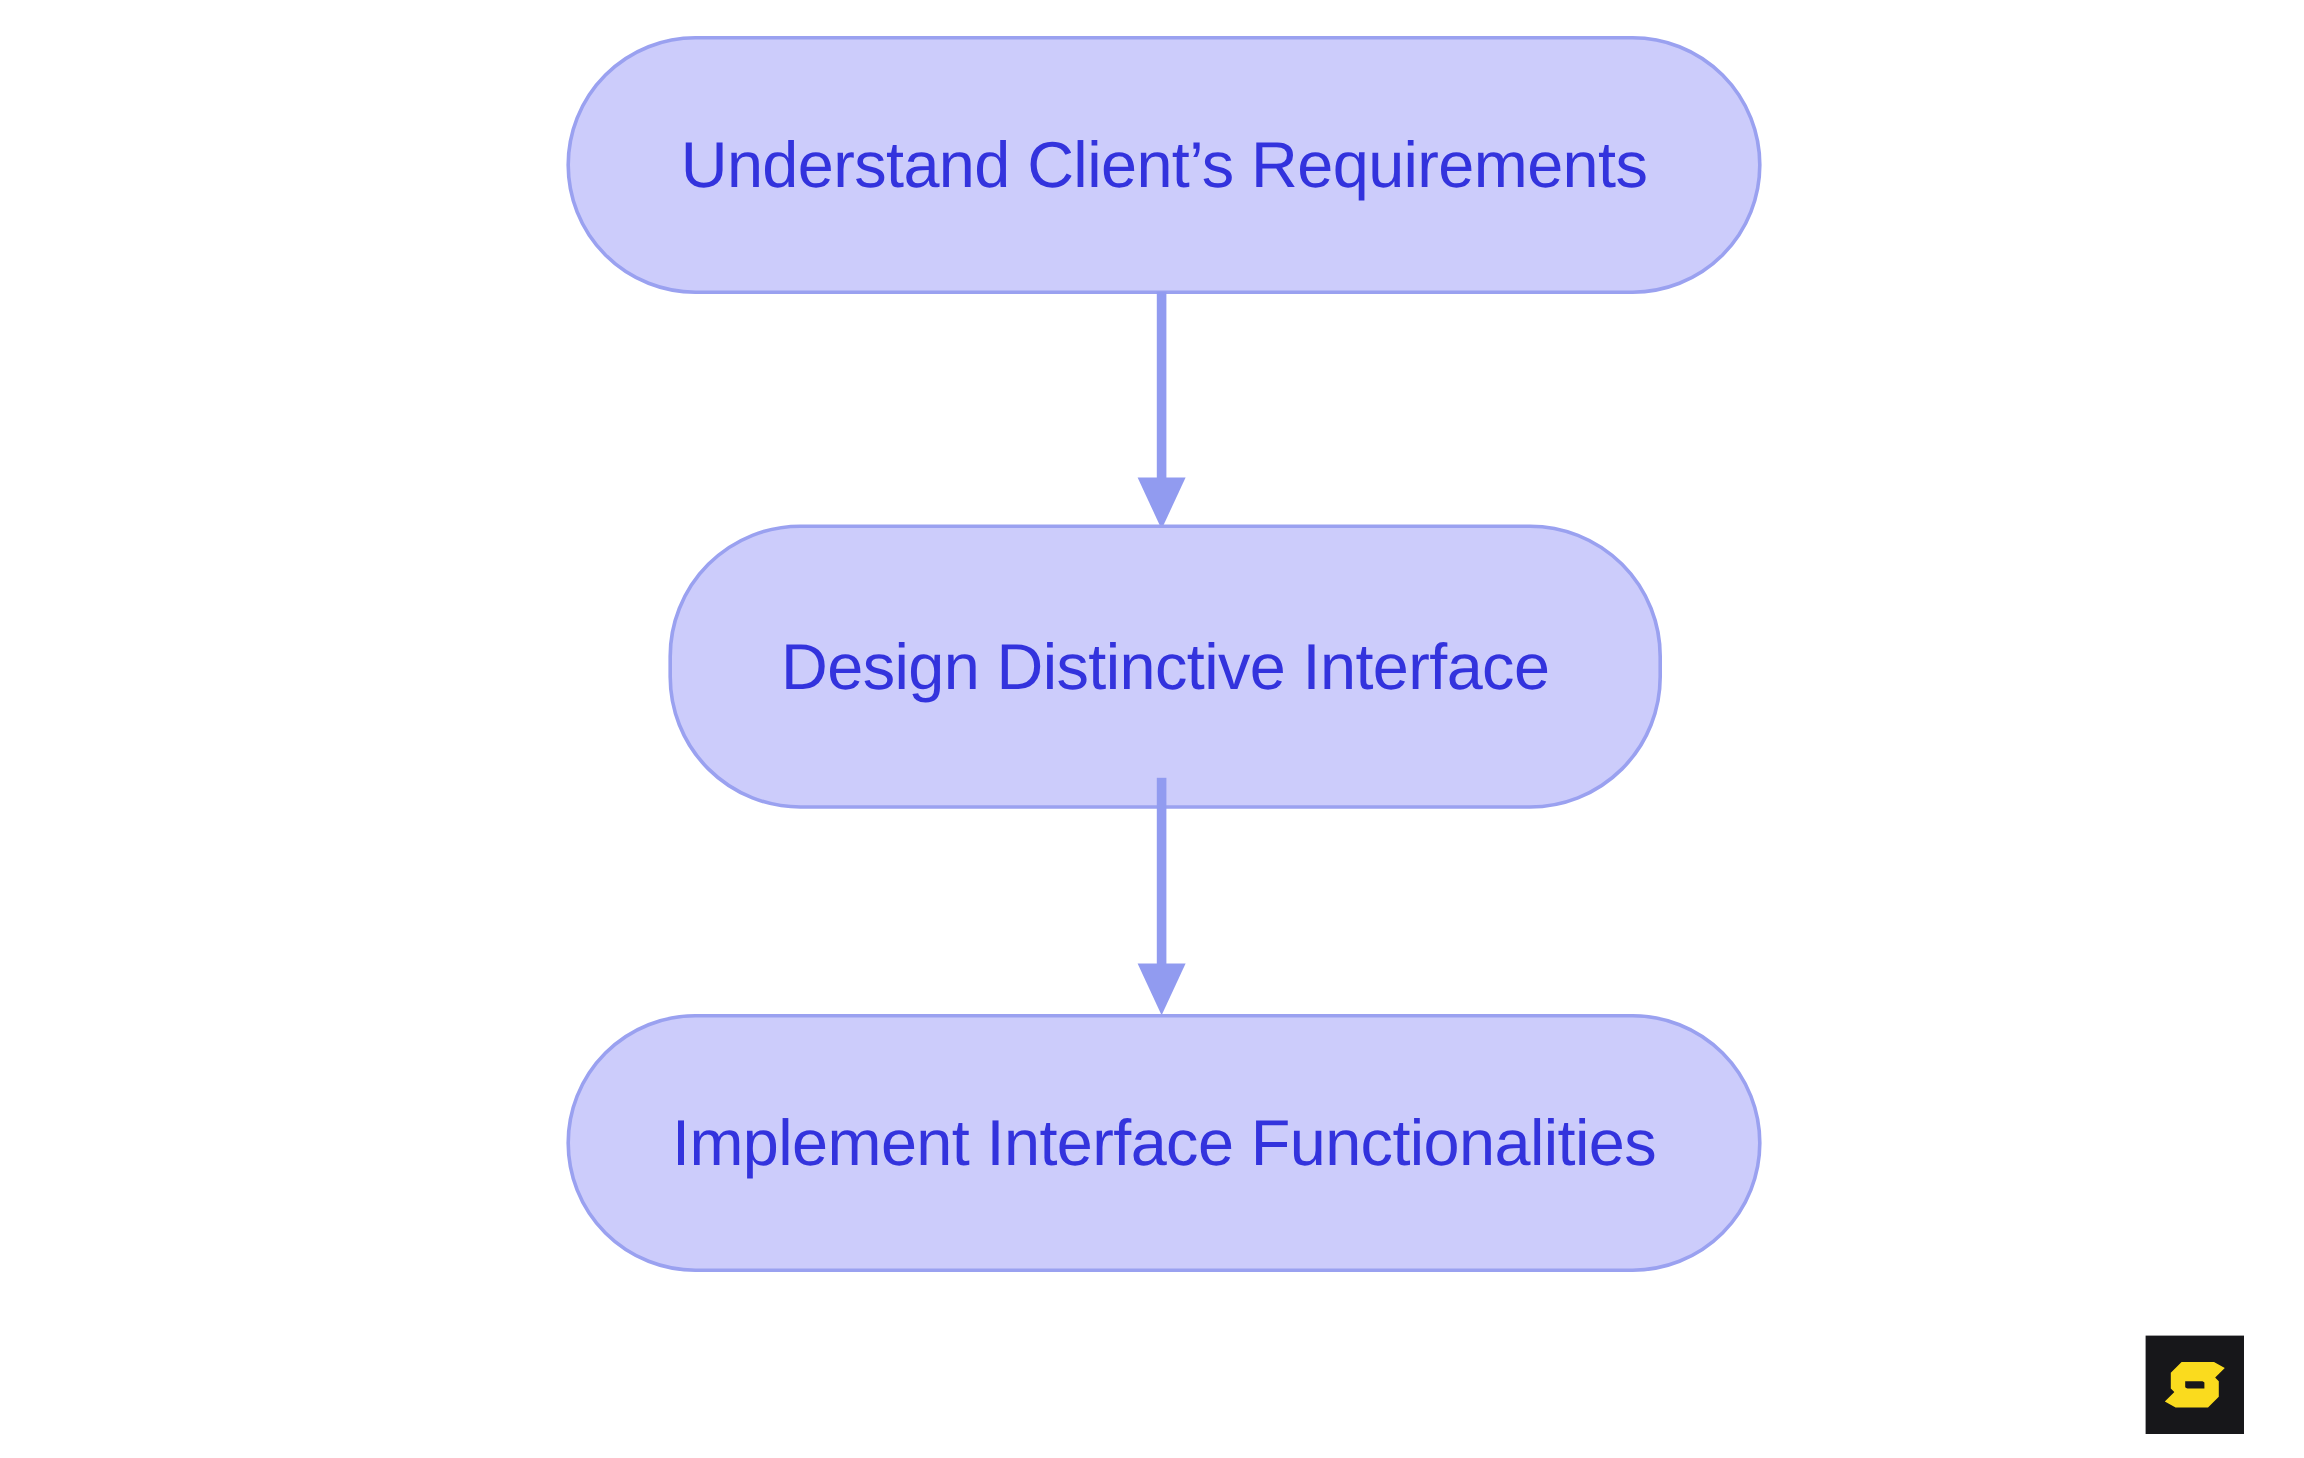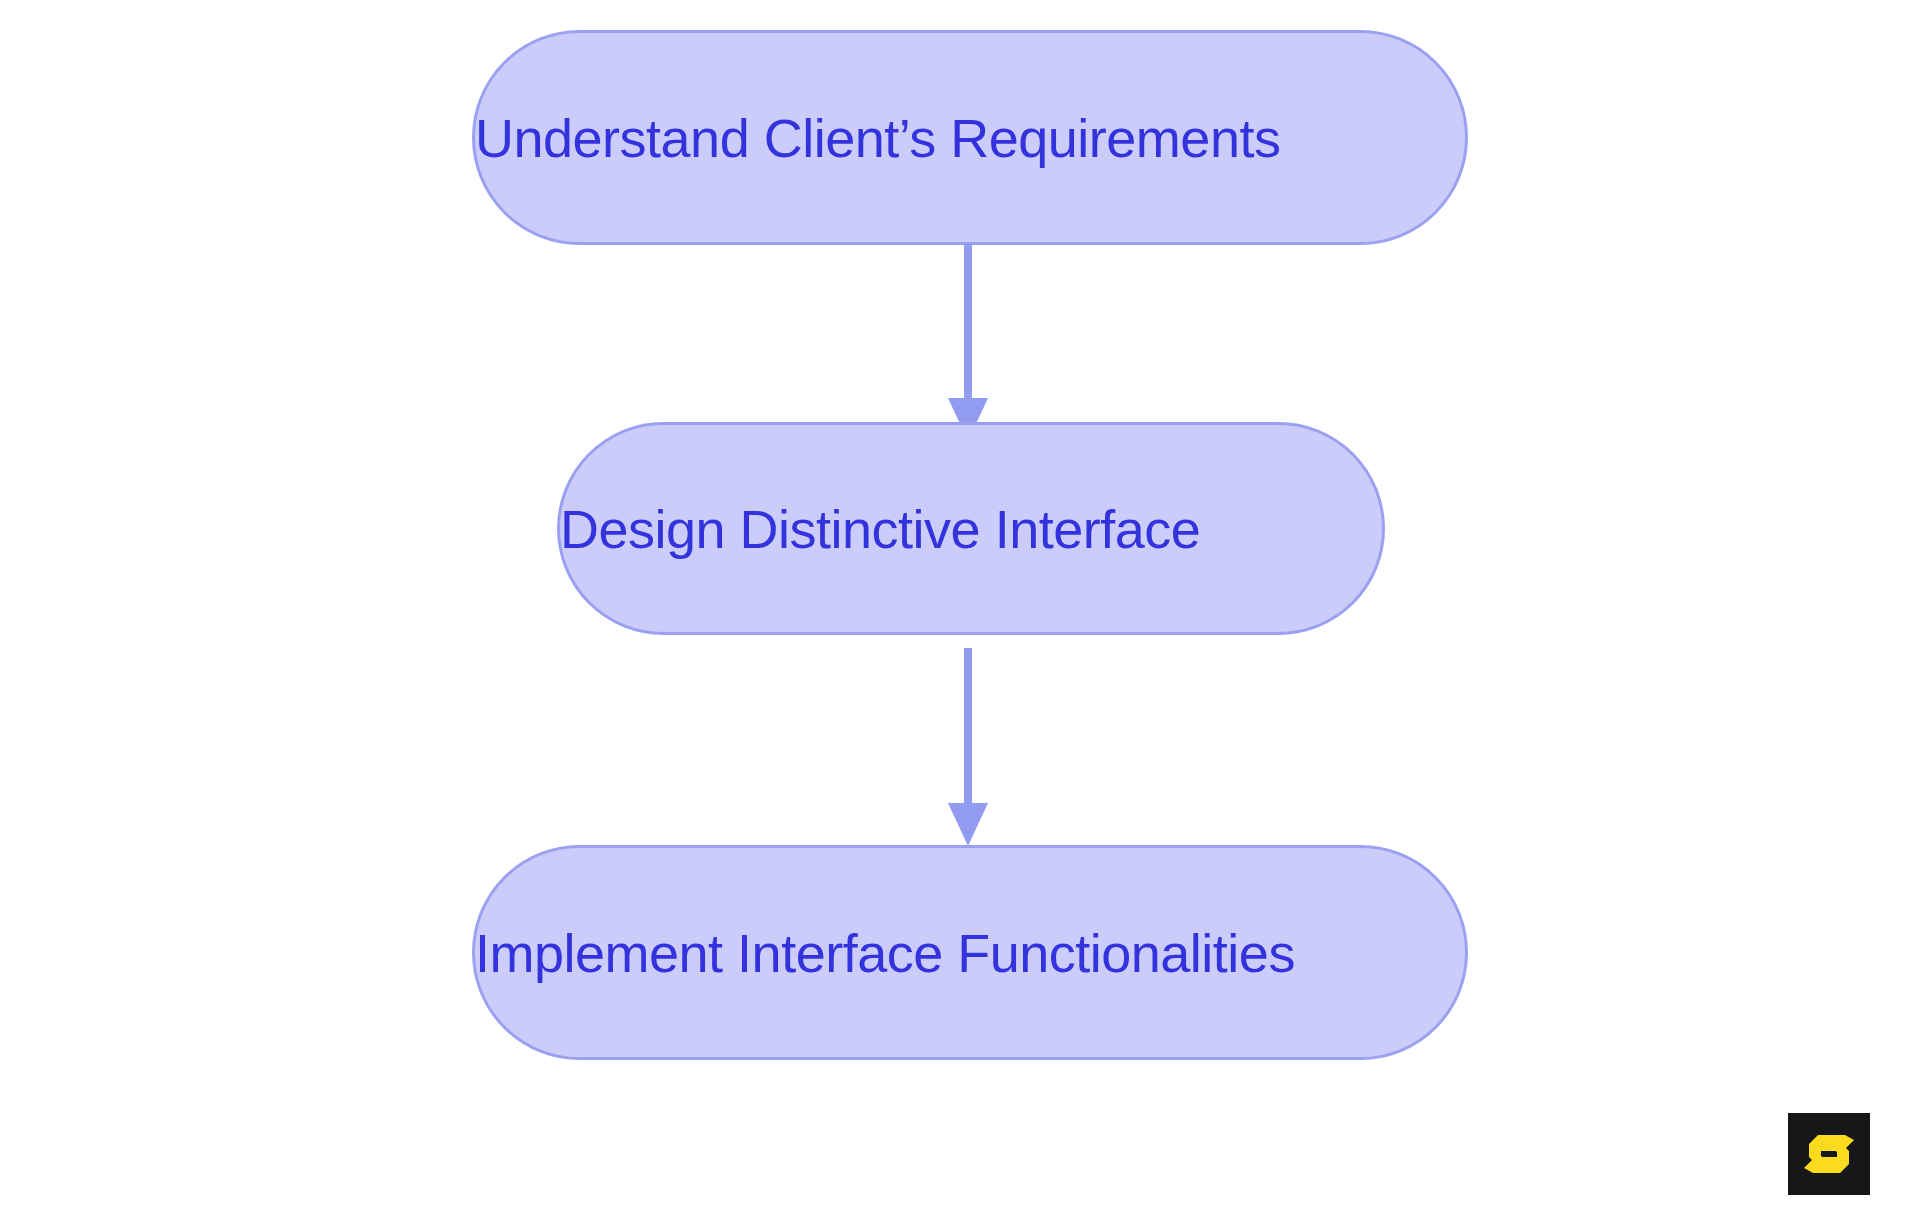--- a/index.html
+++ b/index.html
@@ -22,34 +22,35 @@
 
   
   .node {
     position: absolute;
     box-sizing: border-box;
     background: #ccccfb;
     border: 3px solid #9aa1f0;
     border-radius: 110px;
     display: flex;
     align-items: center;
+    justify-content: center;
   }
   .node-label {
     color: #3333dd;
     font-family: "Liberation Sans", sans-serif;
     font-size: 54px;
     font-weight: 400;
     letter-spacing: -0.5px;
     white-space: nowrap;
     line-height: 1;
     text-align: center;
   }
 
   #node-1 { left: 472px; top: 30px;  width: 996px; height: 215px; }
-  #node-2 { left: 557px; top: 422px; width: 828px; height: 213px; }
+  #node-2 { left: 557px; top: 437px; width: 828px; height: 237px; }
   #node-3 { left: 472px; top: 845px; width: 996px; height: 215px; }
 
   
   .edge {
     position: absolute;
     width: 60px;
   }
   .edge svg { display: block; width: 100%; height: 100%; }
 
   #edge-1 { left: 938px; top: 243px; height: 200px; }

